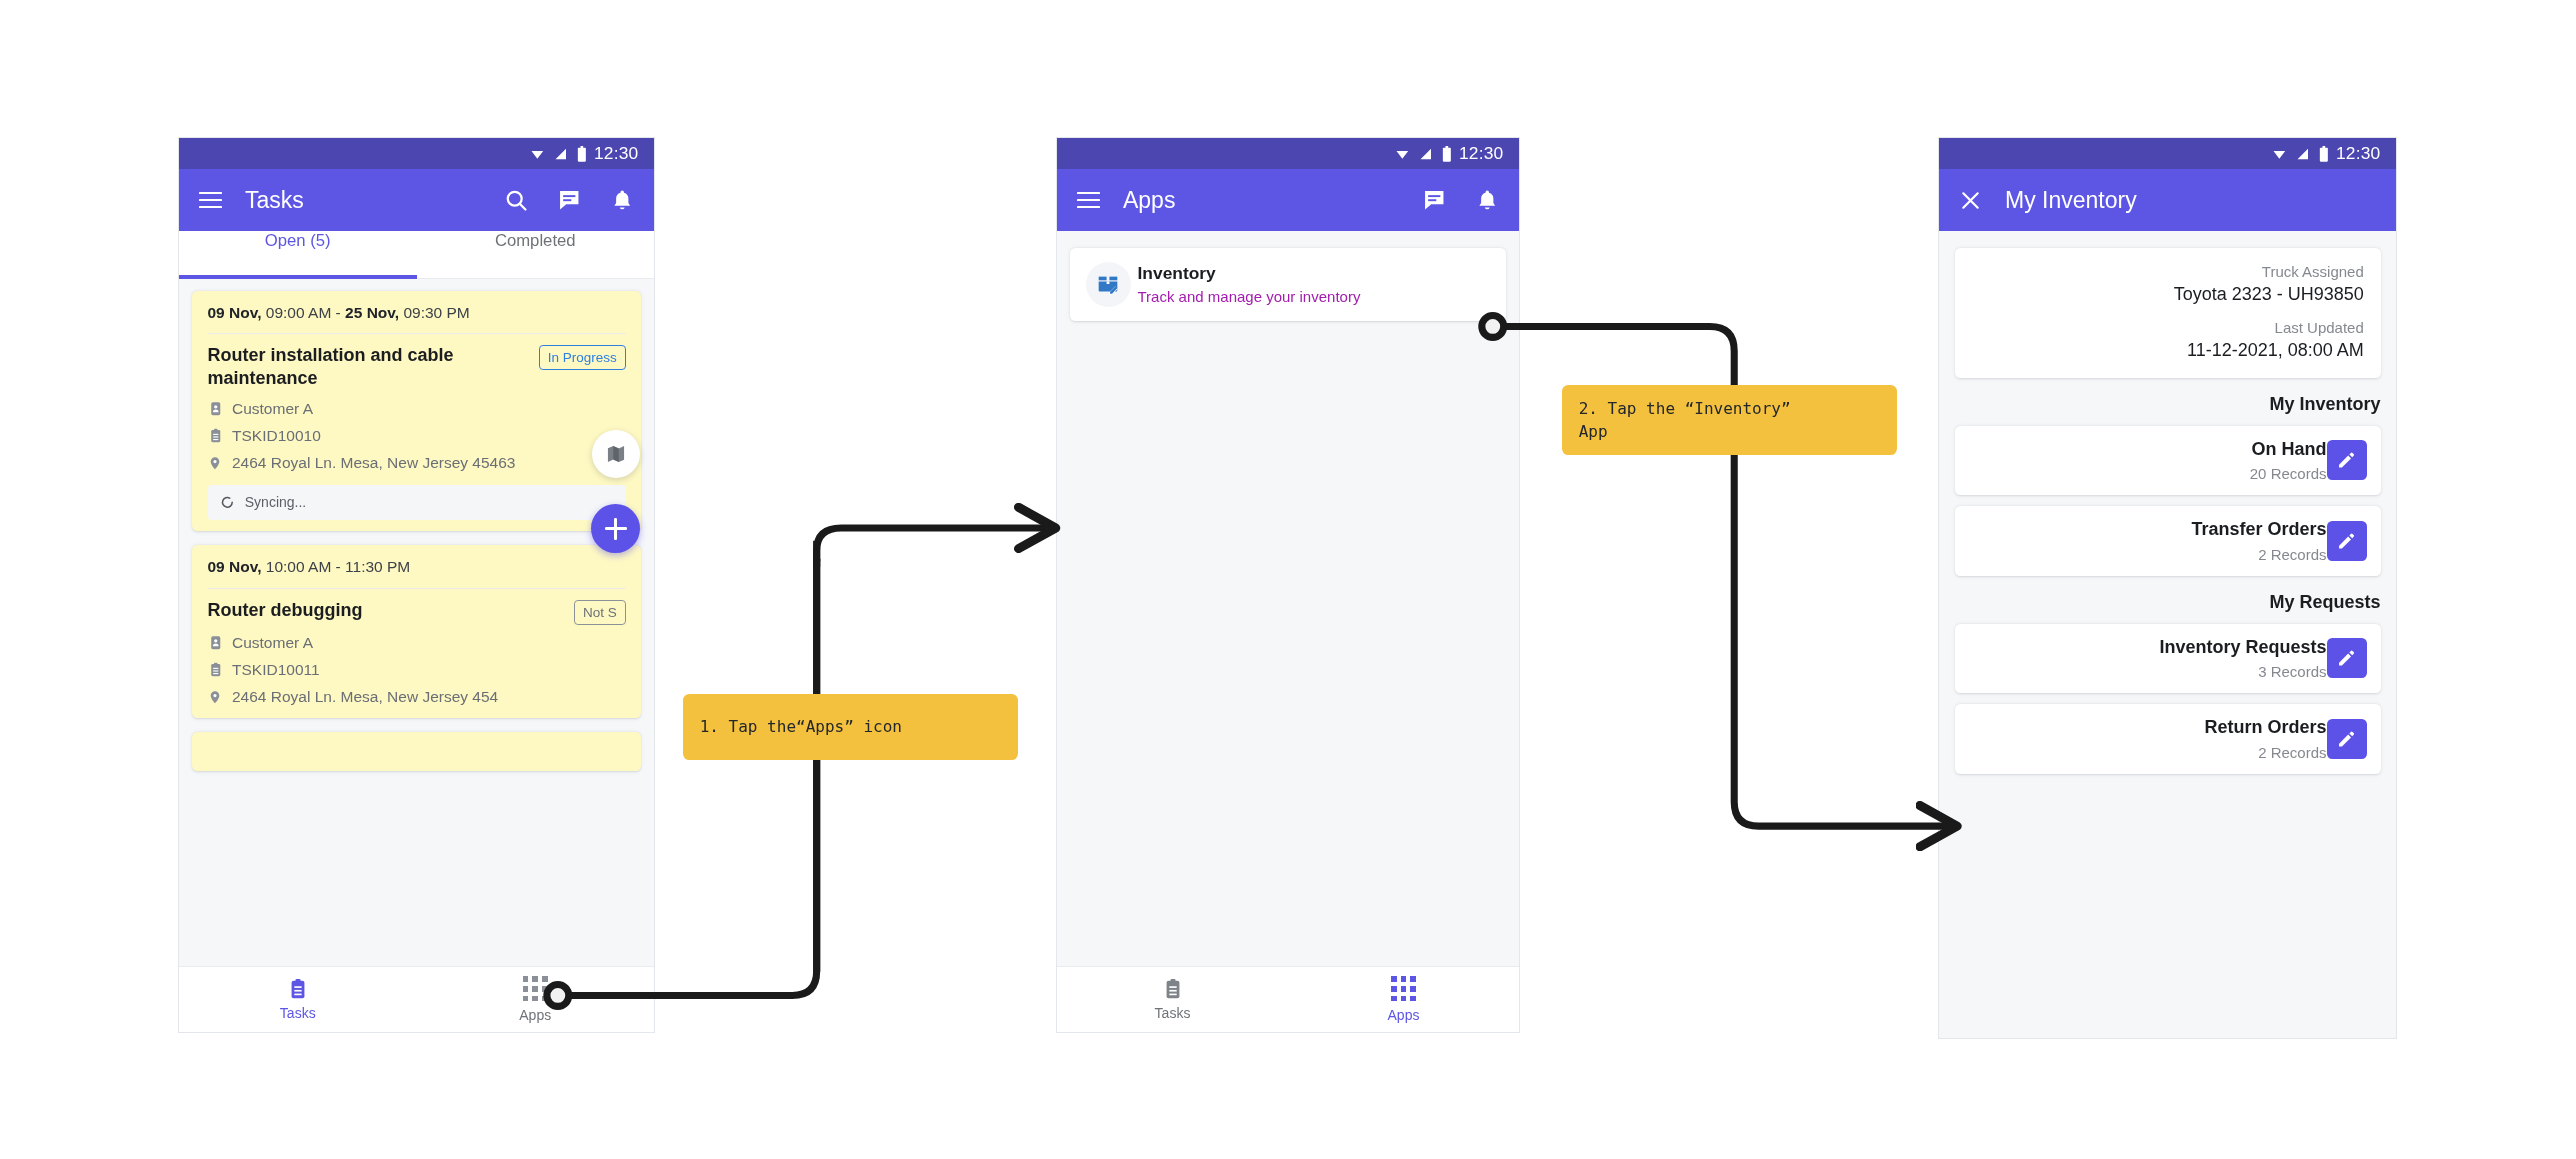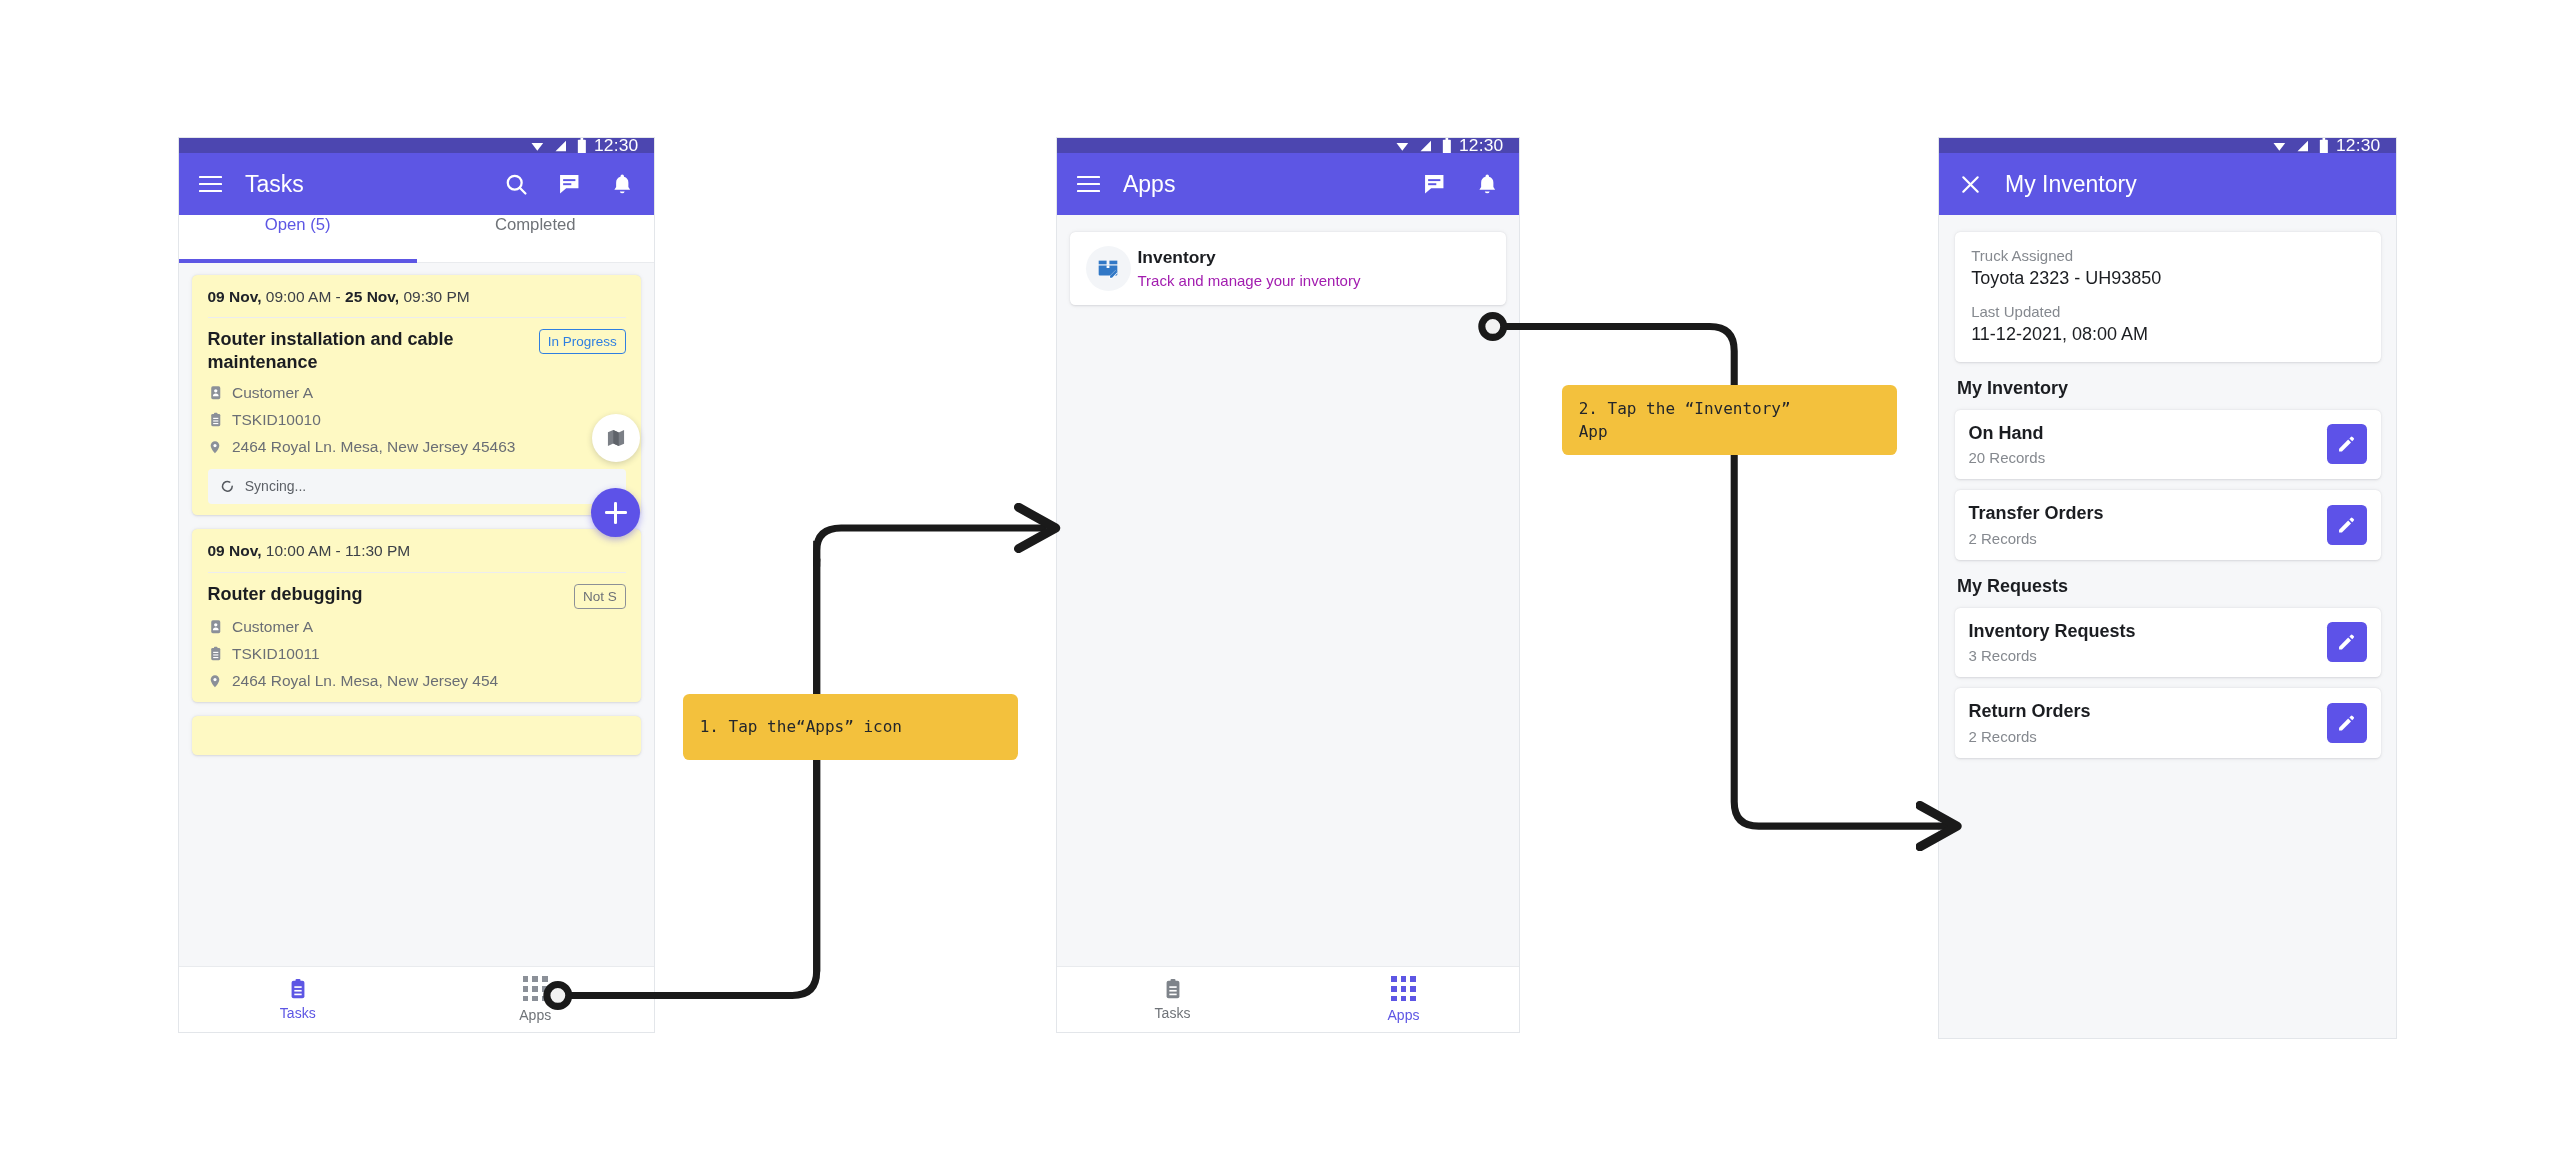--- a/index.html
+++ b/index.html
@@ -15,21 +15,21 @@
   
   .phone {
     position: absolute;
     background: #f6f7f9;
     border: 1.9px solid #e3e6ea;
     overflow: hidden;
     display: flex;
     flex-direction: column;
   }
   .statusbar {
-    height: 15px;
+    height: 31px;
     background: #4c46b0;
     display: flex;
     align-items: center;
     justify-content: flex-end;
     padding-right: 15.5px;
     gap: 7.7px;
     flex: 0 0 auto;
   }
   .sb-time {
     color: #fff;
@@ -548,21 +548,21 @@
       <div class="ab-icon" style="margin-left:0">
         <svg viewBox="0 0 24 24" width="23" height="23" stroke="#fff" stroke-width="2.3" stroke-linecap="round">
             <line x1="4.5" y1="4.5" x2="19.5" y2="19.5"></line>
             <line x1="19.5" y1="4.5" x2="4.5" y2="19.5"></line>
           </svg>
       </div>
       <span class="title">My Inventory</span>
       <span class="spacer"></span>
     </div>
 
-    <div class="content" style="padding:16.7px 15.5px 0 15.5px;">
+    <div class="content" style="padding:16.7px 15.5px 0 15.5px;text-align:right;">
       <div class="infocard">
         <div class="lblsm">Truck Assigned</div>
         <div class="valbig">Toyota 2323 - UH93850</div>
         <div class="gap18"></div>
         <div class="lblsm">Last Updated</div>
         <div class="valbig">11-12-2021, 08:00 AM</div>
       </div>
 
       <div class="sechead">My Inventory</div>
       <div class="invcard">

